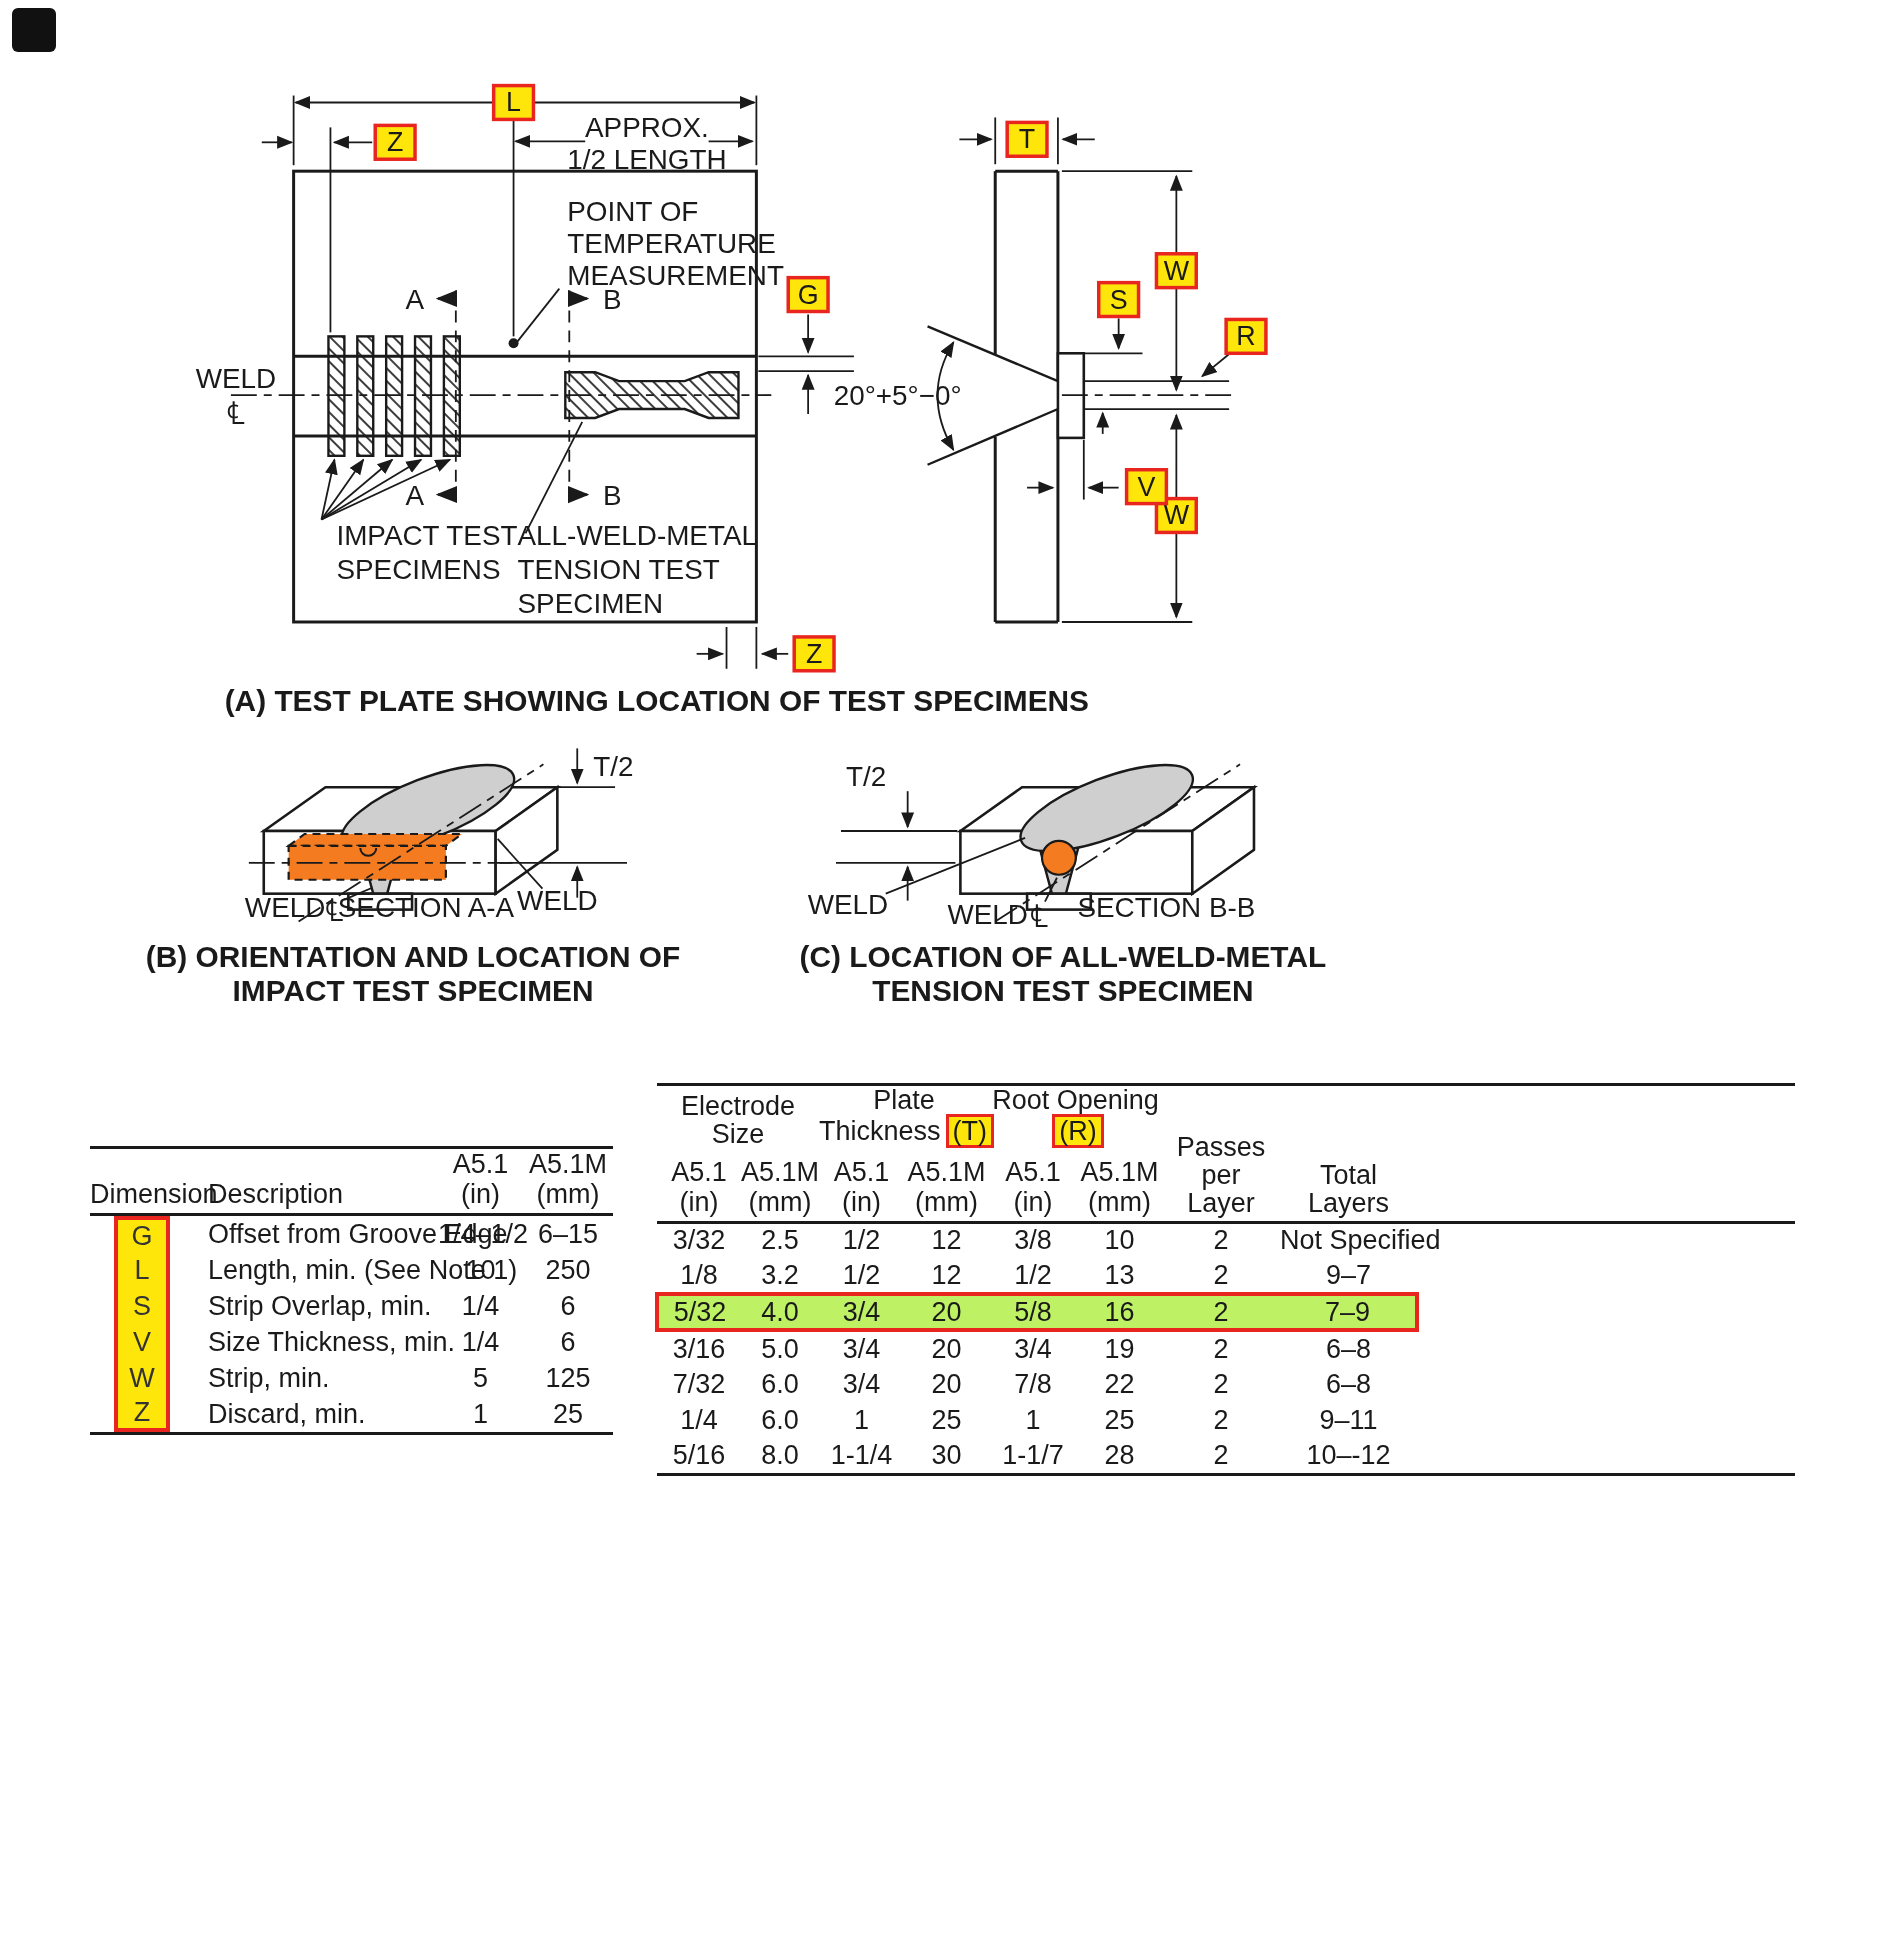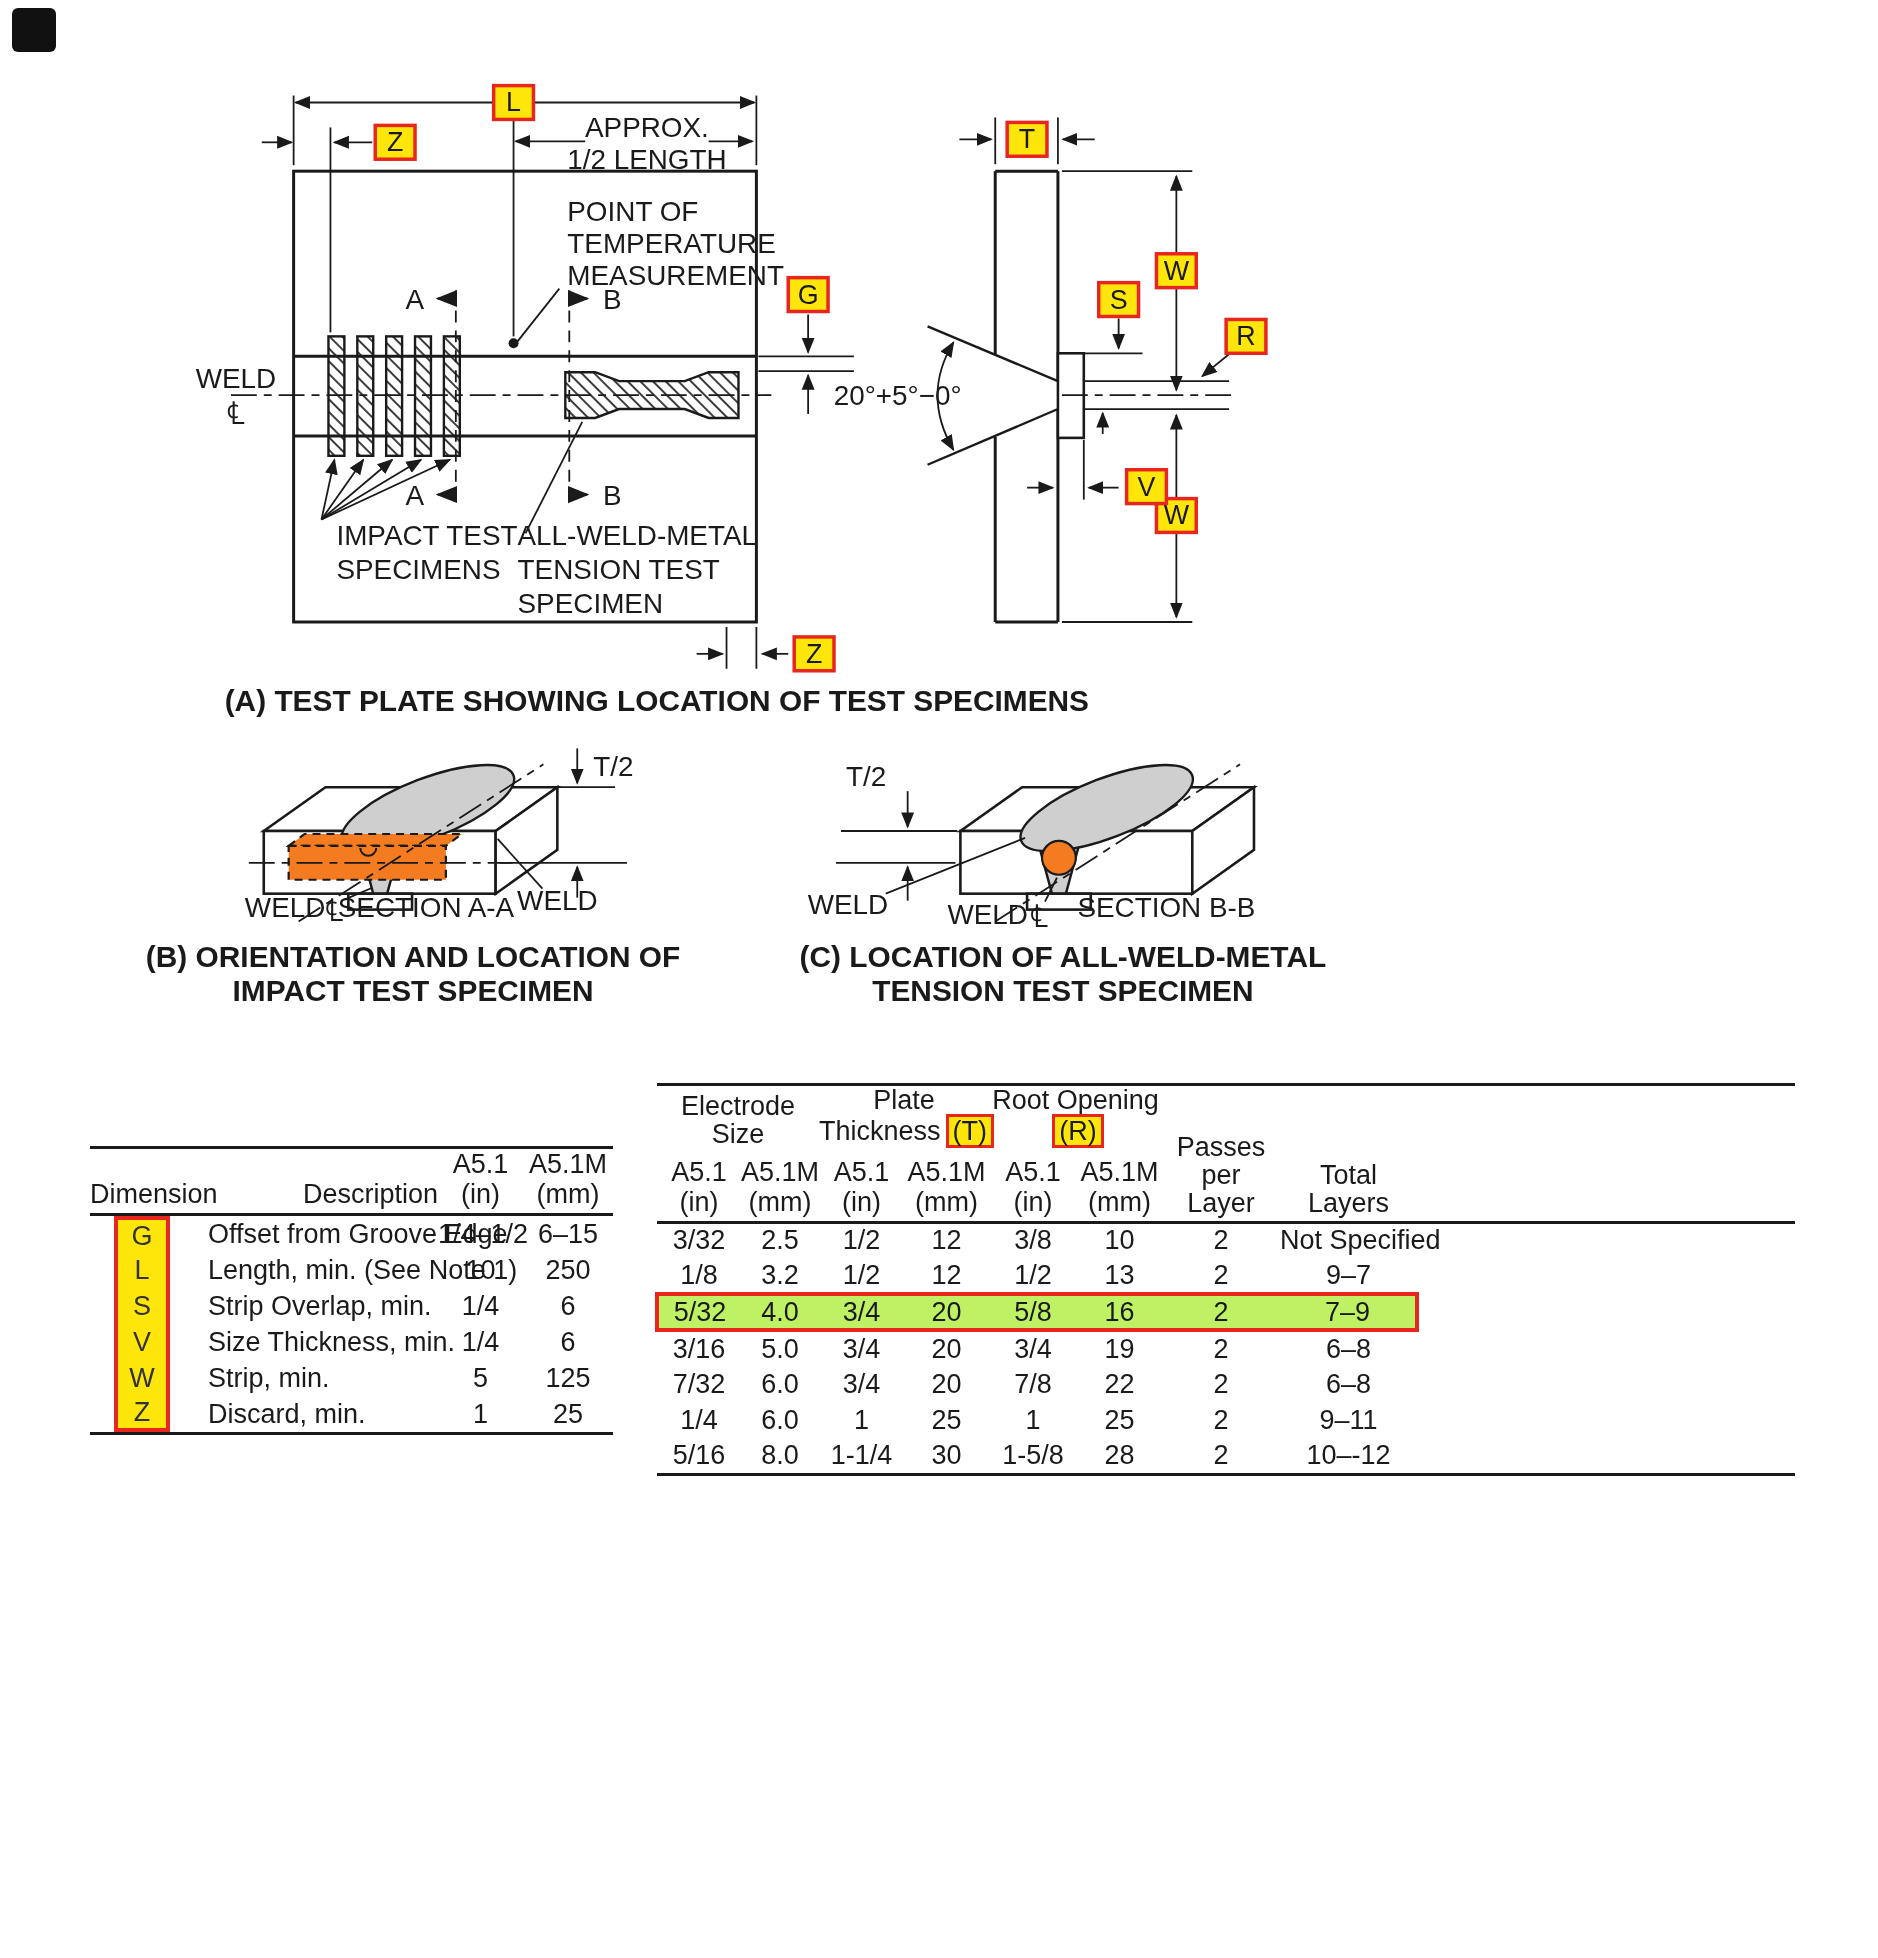--- a/index.html
+++ b/index.html
@@ -32,21 +32,21 @@
   
   table { position:absolute; border-collapse:collapse; table-layout:fixed;
           font-size:27px; color:#1a1a1a;
           border-top:3px solid #1a1a1a; border-bottom:3px solid #1a1a1a; }
   th, td { font-weight:normal; text-align:center; vertical-align:middle; padding:0; white-space:nowrap; }
   th div { line-height:30px; }
   tbody tr { height:36px; }
 
   #dim-table thead th { height:66px; vertical-align:bottom; padding-bottom:4px; border-bottom:3px solid #1a1a1a; }
   #dim-table td.desc, #dim-table th.desc { text-align:left; padding-left:14px; }
-  #dim-table th.desc { text-align:right; }
+  #dim-table th.desc { text-align:left; }
 
   #param-table tr.grp th { height:58px; vertical-align:bottom; }
   #param-table tr.grp th div { line-height:28px; }
   #param-table tr.sub th { height:74px; vertical-align:bottom; padding-bottom:4px; border-bottom:3px solid #1a1a1a; }
   #param-table th[rowspan] { vertical-align:bottom; padding-bottom:4px; border-bottom:3px solid #1a1a1a;margin-top:36px; }
 
   .chip { display:inline-block; background:#ffe60a; border:3px solid #e8251f; padding:0 4px; line-height:28px; margin-left:5px; }
 
   tr.hl td { background:#bef264; border-top:4px solid #e8251f; border-bottom:4px solid #e8251f; }
   tr.hl td:first-child { border-left:4px solid #e8251f; }
@@ -536,21 +536,21 @@
         <td>25</td>
         <td>2</td>
         <td>9–11</td>
         <td class="filler"></td>
       </tr>
       <tr>
         <td>5/16</td>
         <td>8.0</td>
         <td>1-1/4</td>
         <td>30</td>
-        <td>1-5/8</td>
+        <td>1-1/7</td>
         <td>28</td>
         <td>2</td>
         <td>10–-12</td>
         <td class="filler"></td>
       </tr>
     </tbody>
   </table>
 
 </div>
 

